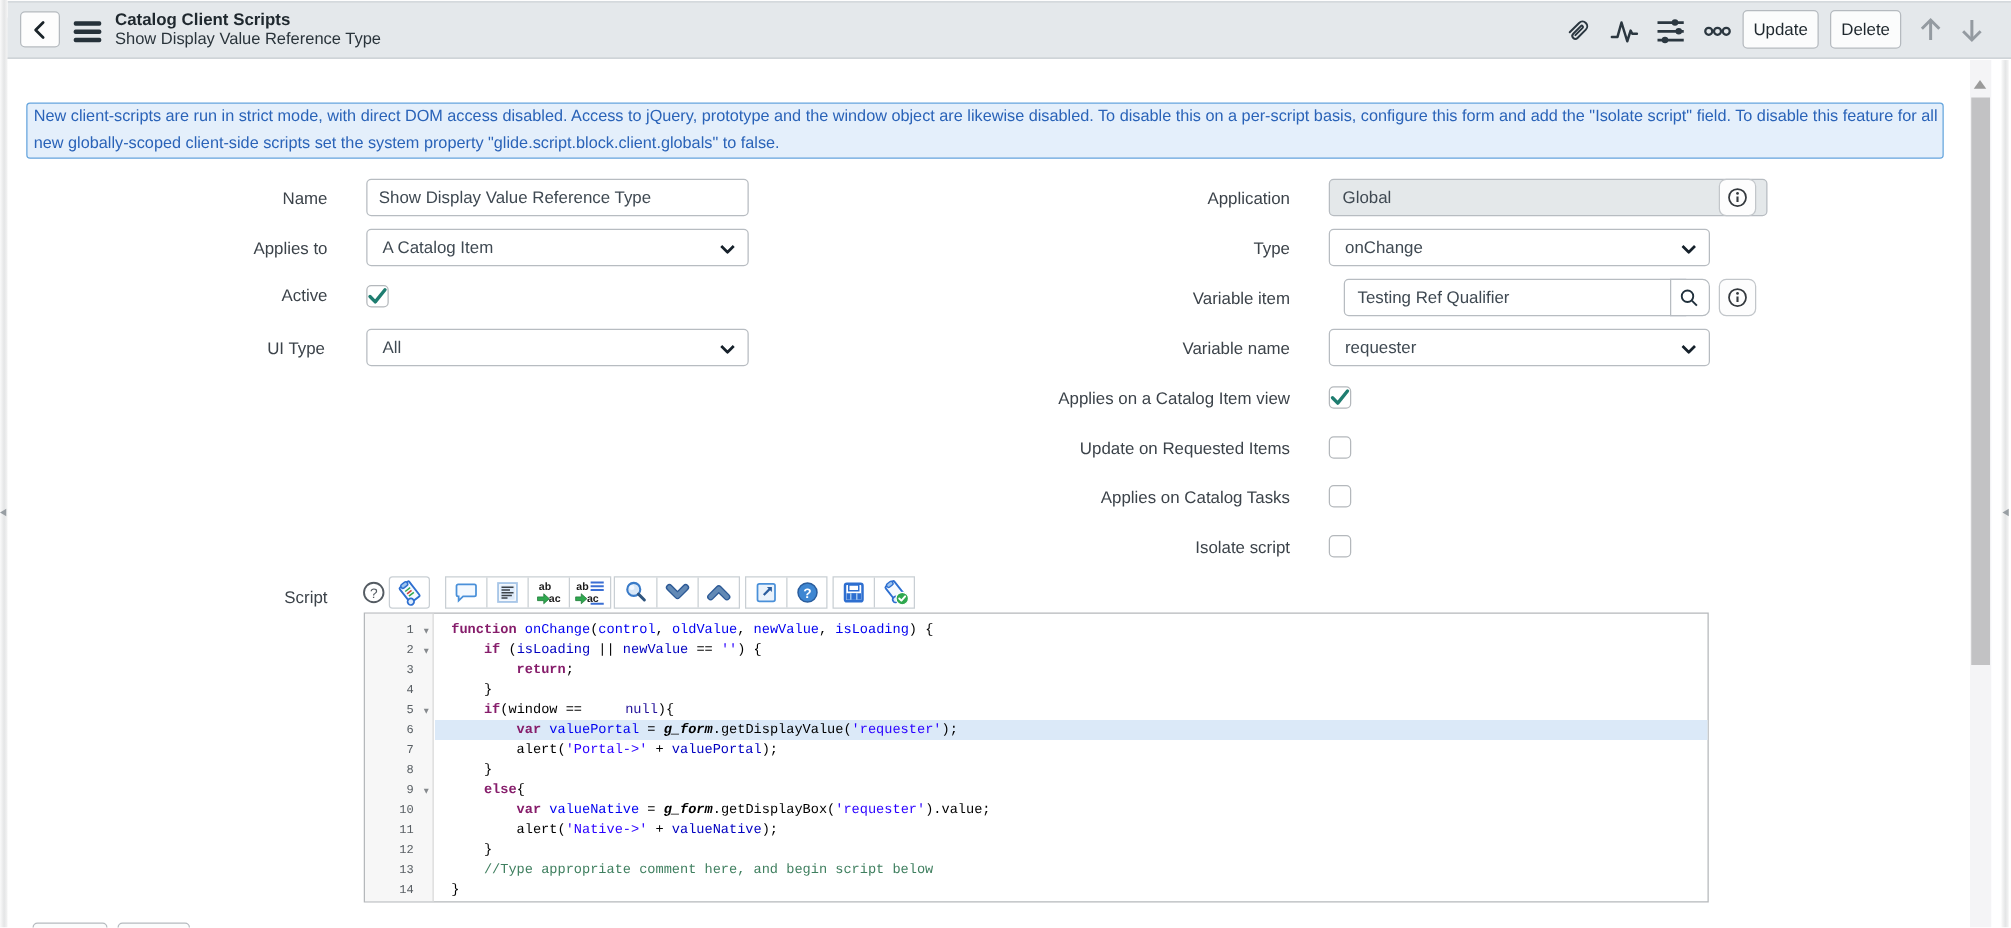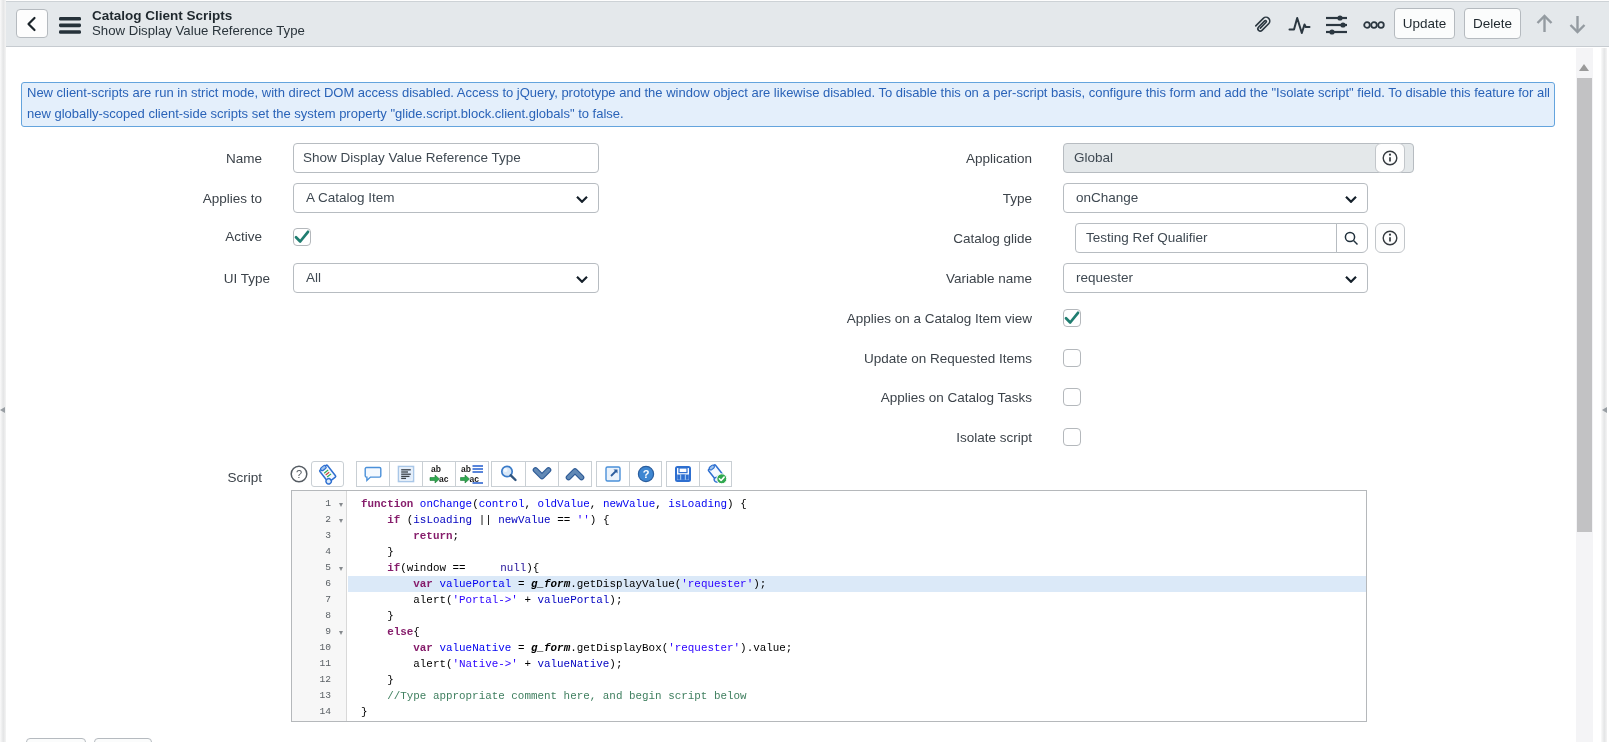--- a/index.html
+++ b/index.html
@@ -136,21 +136,21 @@
         <polyline points="1,0.8 6,5.8 11,0.8" fill="none" stroke="#16212b" stroke-width="2.2"></polyline>
       </svg>
   </div>
 
   <div class="lbl abs" style="left:62px;top:229px;width:200px;">Active</div>
   <div class="cb abs" style="left:293px;top:228px;"></div>
   <svg class="abs" style="left:294px;top:229px" width="16" height="16" viewBox="0 0 16 16">
     <polyline points="2,8.2 6.2,12.5 14,2.8" fill="none" stroke="#1f7d70" stroke-width="2.7" stroke-linecap="round" stroke-linejoin="round"></polyline>
   </svg>
 
-  <div class="lbl abs" style="left:70px;top:271px;width:200px;text-align:right;">UI Type</div>
+  <div class="lbl abs" style="left:60px;top:271px;width:200px;text-align:right;">UI Type</div>
   <div class="field abs" style="left:293px;top:263px;width:306px;padding-left:12px;">All
     <svg class="chev" viewBox="0 0 12 7">
         <polyline points="1,0.8 6,5.8 11,0.8" fill="none" stroke="#16212b" stroke-width="2.2"></polyline>
       </svg>
   </div>
 
   <div class="lbl abs" style="left:832px;top:151px;width:200px;">Application</div>
   <div class="field ro abs" style="left:1063px;top:143px;width:351px;padding-left:10px;">Global</div>
   <div class="sqbtn abs" style="left:1375px;top:143px;"></div>
   <svg class="abs" style="left:1381px;top:149px" width="18" height="18" viewBox="0 0 18 18">
@@ -159,21 +159,21 @@
     <circle cx="9" cy="5.7" r="1.1" fill="#34393e"></circle>
   </svg>
 
   <div class="lbl abs" style="left:832px;top:191px;width:200px;">Type</div>
   <div class="field abs" style="left:1063px;top:183px;width:305px;padding-left:12px;">onChange
     <svg class="chev" viewBox="0 0 12 7">
         <polyline points="1,0.8 6,5.8 11,0.8" fill="none" stroke="#16212b" stroke-width="2.2"></polyline>
       </svg>
   </div>
 
-  <div class="lbl abs" style="left:832px;top:231px;width:200px;">Catalog glide</div>
+  <div class="lbl abs" style="left:832px;top:231px;width:200px;">Variable item</div>
   <div class="field abs" style="left:1063px;top:223px;width:274px;padding-left:10px;border-radius:4px 0 0 4px;margin-left:12px;">Testing Ref Qualifier</div>
   <div class="abs" style="left:1336px;top:223px;width:32px;height:30px;border:1px solid #b7bcc1;border-radius:0 6px 6px 0;background:#fff;"></div>
   <svg class="abs" style="left:1343px;top:230px" width="17" height="17" viewBox="0 0 17 17">
     <circle cx="7" cy="7" r="4.6" fill="none" stroke="#20303c" stroke-width="1.5"></circle>
     <line x1="10.5" y1="10.5" x2="14.5" y2="14.5" stroke="#20303c" stroke-width="1.5"></line>
   </svg>
   <div class="sqbtn abs" style="left:1375px;top:223px;"></div>
   <svg class="abs" style="left:1381px;top:229px" width="18" height="18" viewBox="0 0 18 18">
     <circle cx="9" cy="9" r="6.8" fill="none" stroke="#34393e" stroke-width="1.4"></circle>
     <line x1="9" y1="8.2" x2="9" y2="12.6" stroke="#34393e" stroke-width="1.7"></line>

